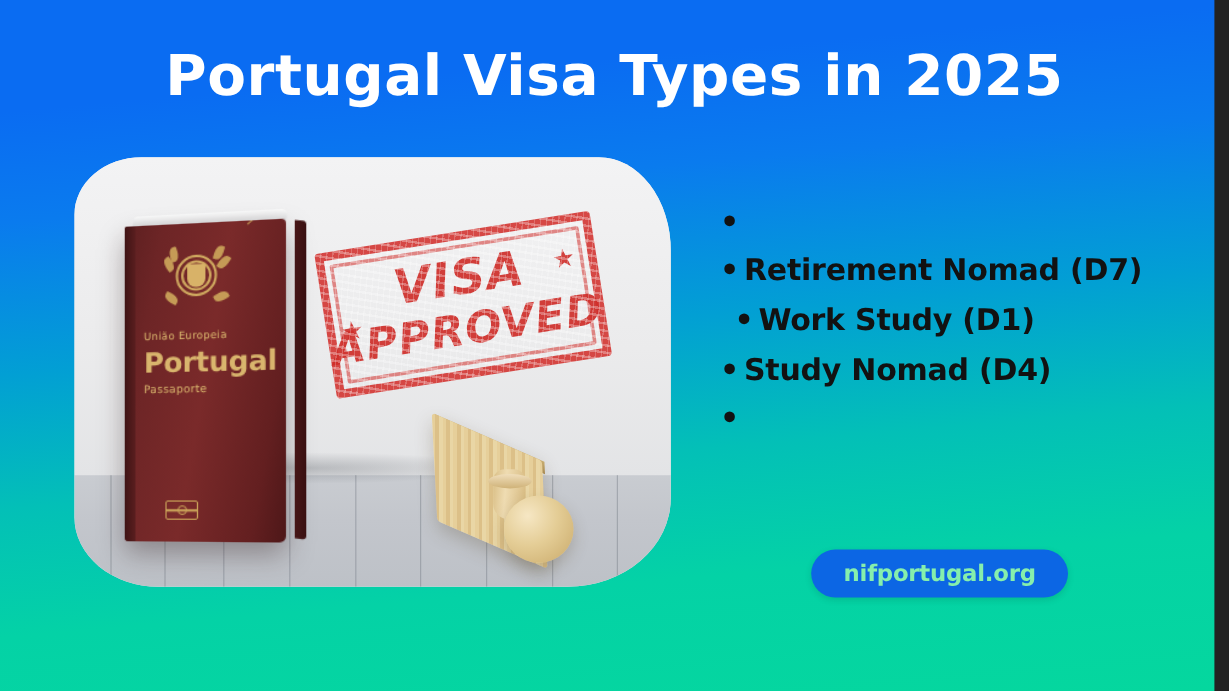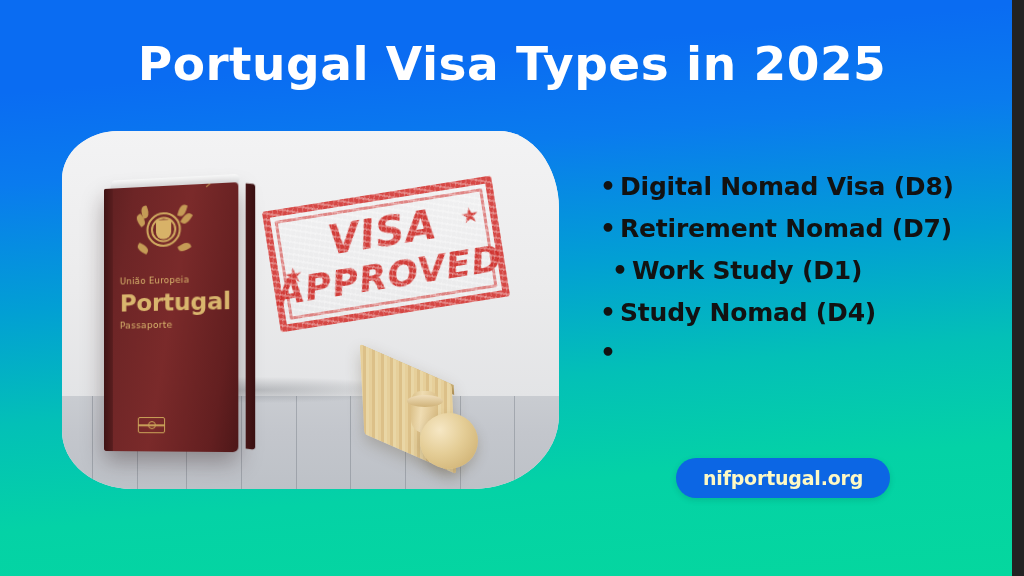--- a/index.html
+++ b/index.html
@@ -326,21 +326,21 @@
   .bullet-row.indent { padding-left: 12px; }
 
   
   #badge {
     position: absolute;
     left: 676px;
     top: 458px;
     padding: 9px 27px;
     background: #0c66e4;
     border-radius: 999px;
-    color: #fef9c3;
+    color: #86efac;
     font-family: "DejaVu Sans", sans-serif;
     font-weight: bold;
     font-size: 19px;
     letter-spacing: -0.2px;
     box-shadow: 0 2px 6px rgba(0,0,0,0.12);
   }
 </style>
 </head>
 <body>
 
@@ -409,21 +409,20 @@
       <div id="rs-base"></div>
       <div id="rs-neck"></div>
       <div id="rs-collar"></div>
       <div id="rs-knob"></div>
     </div>
   </div>
 
   <div id="list">
       <div class="bullet-row">
         <span class="bullet-dot">•</span>
-        <span>Digital Nomad Visa (D8)</span>
       </div>
       <div class="bullet-row">
         <span class="bullet-dot">•</span>
         <span>Retirement Nomad (D7)</span>
       </div>
       <div class="bullet-row indent">
         <span class="bullet-dot">•</span>
         <span>Work Study (D1)</span>
       </div>
       <div class="bullet-row">

